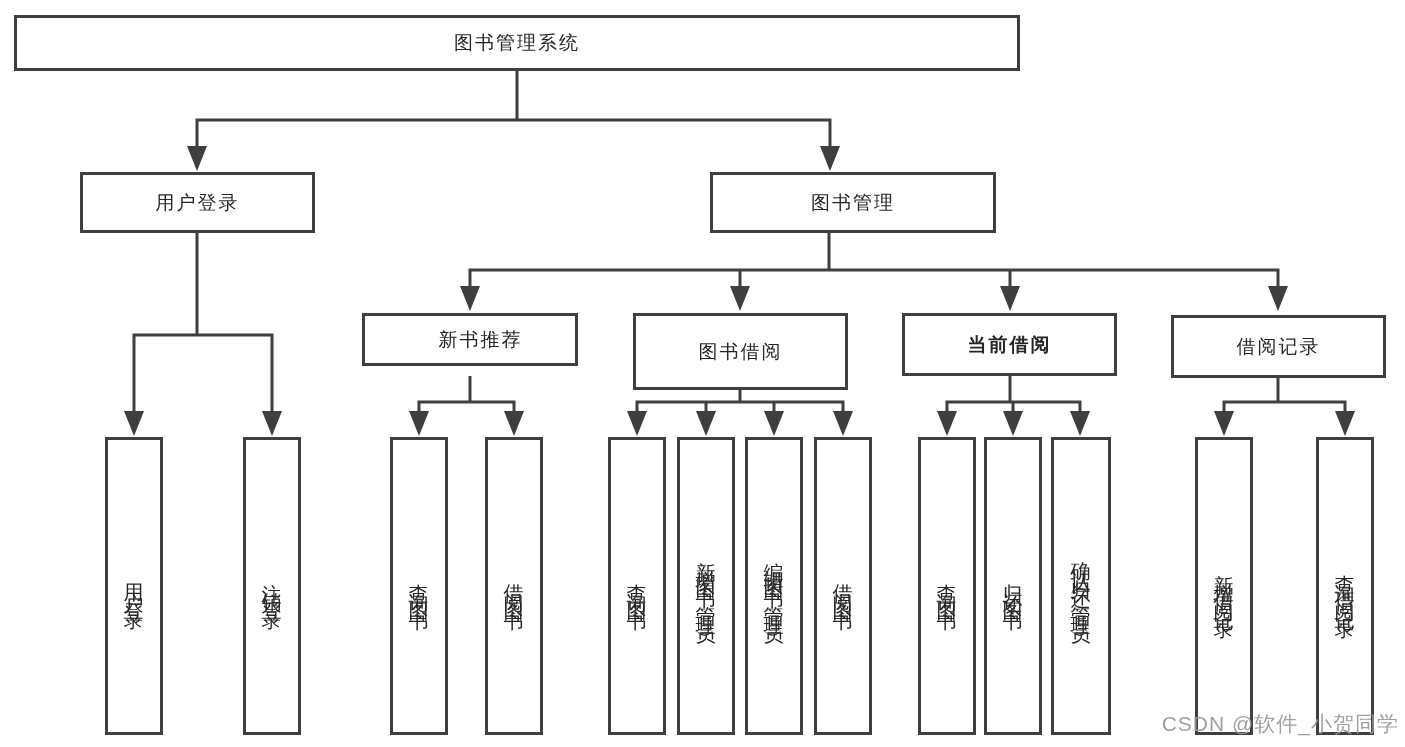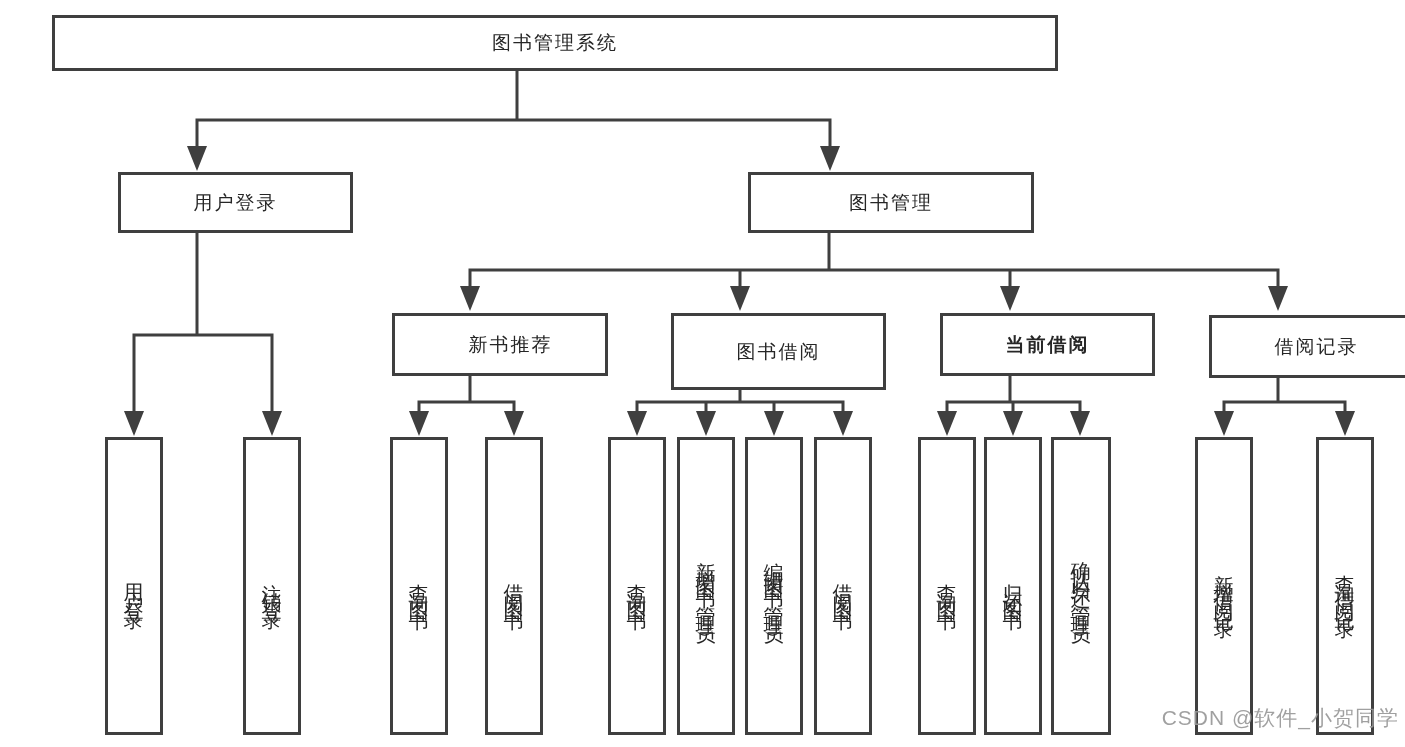--- a/index.html
+++ b/index.html
@@ -18,29 +18,29 @@
   .canvas{ position:absolute; inset:0; width:1405px; height:747px; }
   svg.connectors{ position:absolute; left:0; top:0; width:1405px; height:747px; pointer-events:none; }
   svg.connectors path{ stroke:var(--line); stroke-width:3; fill:none; }
   svg.connectors polygon{ fill:var(--line); stroke:none; }
   .box{
     position:absolute; background:var(--bg);
     border:3px solid var(--line);
     display:flex; align-items:center; justify-content:center;
     color:var(--text);
   }
-  .hbox{ font-size:19px; letter-spacing:2px; white-space:nowrap;margin-left:38px; }
+  .hbox{ font-size:19px; letter-spacing:2px; white-space:nowrap; }
   .vbox{ width:58px; height:298px; top:437px; }
   .vbox span{
     writing-mode:vertical-rl; text-orientation:mixed;
     font-size:20px; letter-spacing:9px; line-height:1;
     white-space:nowrap;
   }
   .watermark{
-    position:absolute; right:6px; bottom:15px; z-index:5;
+    position:absolute; right:6px; bottom:9px; z-index:5;
     font-size:21px; color:var(--wm); opacity:.92;
     letter-spacing:1px; white-space:nowrap;
   }
 </style>
 </head>
 <body>
 
 <div class="canvas">
 
   <svg class="connectors" viewBox="0 0 1405 747" xmlns="http://www.w3.org/2000/svg" aria-hidden="true">
@@ -83,21 +83,21 @@
     <span>图书管理系统</span>
   </div>
 
   <div class="box hbox" style="left:80px; top:172px; width:235px; height:61px;">
     <span>用户登录</span>
   </div>
   <div class="box hbox" style="left:710px; top:172px; width:286px; height:61px;">
     <span>图书管理</span>
   </div>
 
-  <div class="box hbox" style="left:354px; top:313px; width:216px; height:63px;padding-left:21px;">
+  <div class="box hbox" style="left:362px; top:313px; width:216px; height:53px;padding-left:21px;">
     <span>新书推荐</span>
   </div>
   <div class="box hbox" style="left:633px; top:313px; width:215px; height:77px;">
     <span>图书借阅</span>
   </div>
   <div class="box hbox" style="left:902px; top:313px; width:215px; height:63px;font-weight:bold;">
     <span>当前借阅</span>
   </div>
   <div class="box hbox" style="left:1171px; top:315px; width:215px; height:63px;text-align:right;">
     <span>借阅记录</span>

